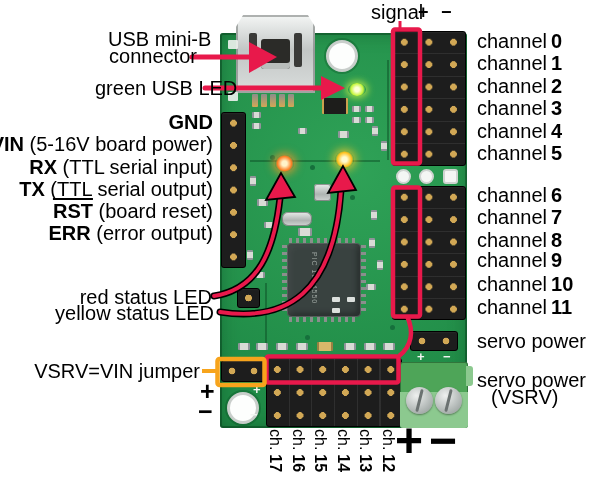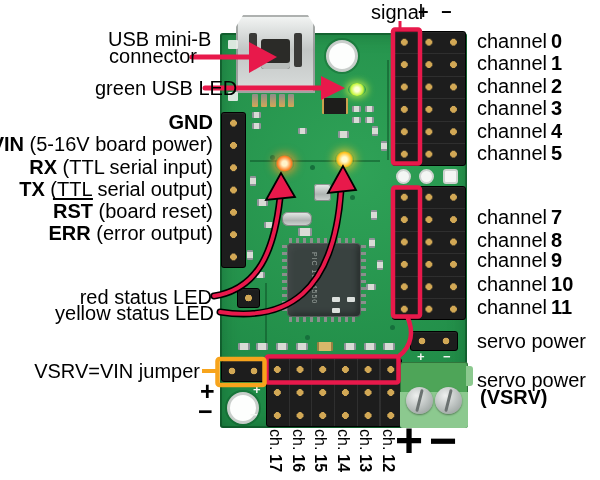--- a/index.html
+++ b/index.html
@@ -255,30 +255,31 @@
   <div class="lbl" style="left:371px;top:4px;">signal</div>
   <div class="toppm" style="left:418px;top:3px;">+</div>
   <div class="toppm" style="left:441px;top:3px;">−</div>
 
   <div class="lbl lbl17 right-col" style="top:33px;"><span>channel</span><span class="num">0</span></div>
   <div class="lbl lbl17 right-col" style="top:55px;"><span>channel</span><span class="num">1</span></div>
   <div class="lbl lbl17 right-col" style="top:78px;"><span>channel</span><span class="num">2</span></div>
   <div class="lbl lbl17 right-col" style="top:100px;"><span>channel</span><span class="num">3</span></div>
   <div class="lbl lbl17 right-col" style="top:123px;"><span>channel</span><span class="num">4</span></div>
   <div class="lbl lbl17 right-col" style="top:145px;"><span>channel</span><span class="num">5</span></div>
+  <div class="lbl lbl17 right-col" style="top:187px;"><span>channel</span><span class="num">6</span></div>
   <div class="lbl lbl17 right-col" style="top:209px;"><span>channel</span><span class="num">7</span></div>
   <div class="lbl lbl17 right-col" style="top:232px;"><span>channel</span><span class="num">8</span></div>
   <div class="lbl lbl17 right-col" style="top:252px;"><span>channel</span><span class="num">9</span></div>
   <div class="lbl lbl17 right-col" style="top:276px;"><span>channel</span><span class="num">10</span></div>
   <div class="lbl lbl17 right-col" style="top:299px;"><span>channel</span><span class="num">11</span></div>
 
   <div class="lbl lbl17 right-col" style="top:333px;">servo power</div>
   <div class="lbl lbl17 right-col" style="top:372px;">
     <div>servo power</div>
-    <div style="margin-left:3px;font-weight:bold;">(VSRV)</div>
+    <div style="margin-left:14px;">(VSRV)</div>
   </div>
 
   <div class="bigpm" style="left:395px;top:417px;">+</div>
   <div class="bigpm" style="left:429px;top:417px;">−</div>
 
   <div class="bch" style="left:284px;"><span>ch.</span><span class="b">17</span></div>
   <div class="bch" style="left:307px;"><span>ch.</span><span class="b">16</span></div>
   <div class="bch" style="left:329px;"><span>ch.</span><span class="b">15</span></div>
   <div class="bch" style="left:352px;"><span>ch.</span><span class="b">14</span></div>
   <div class="bch" style="left:374px;"><span>ch.</span><span class="b">13</span></div>

